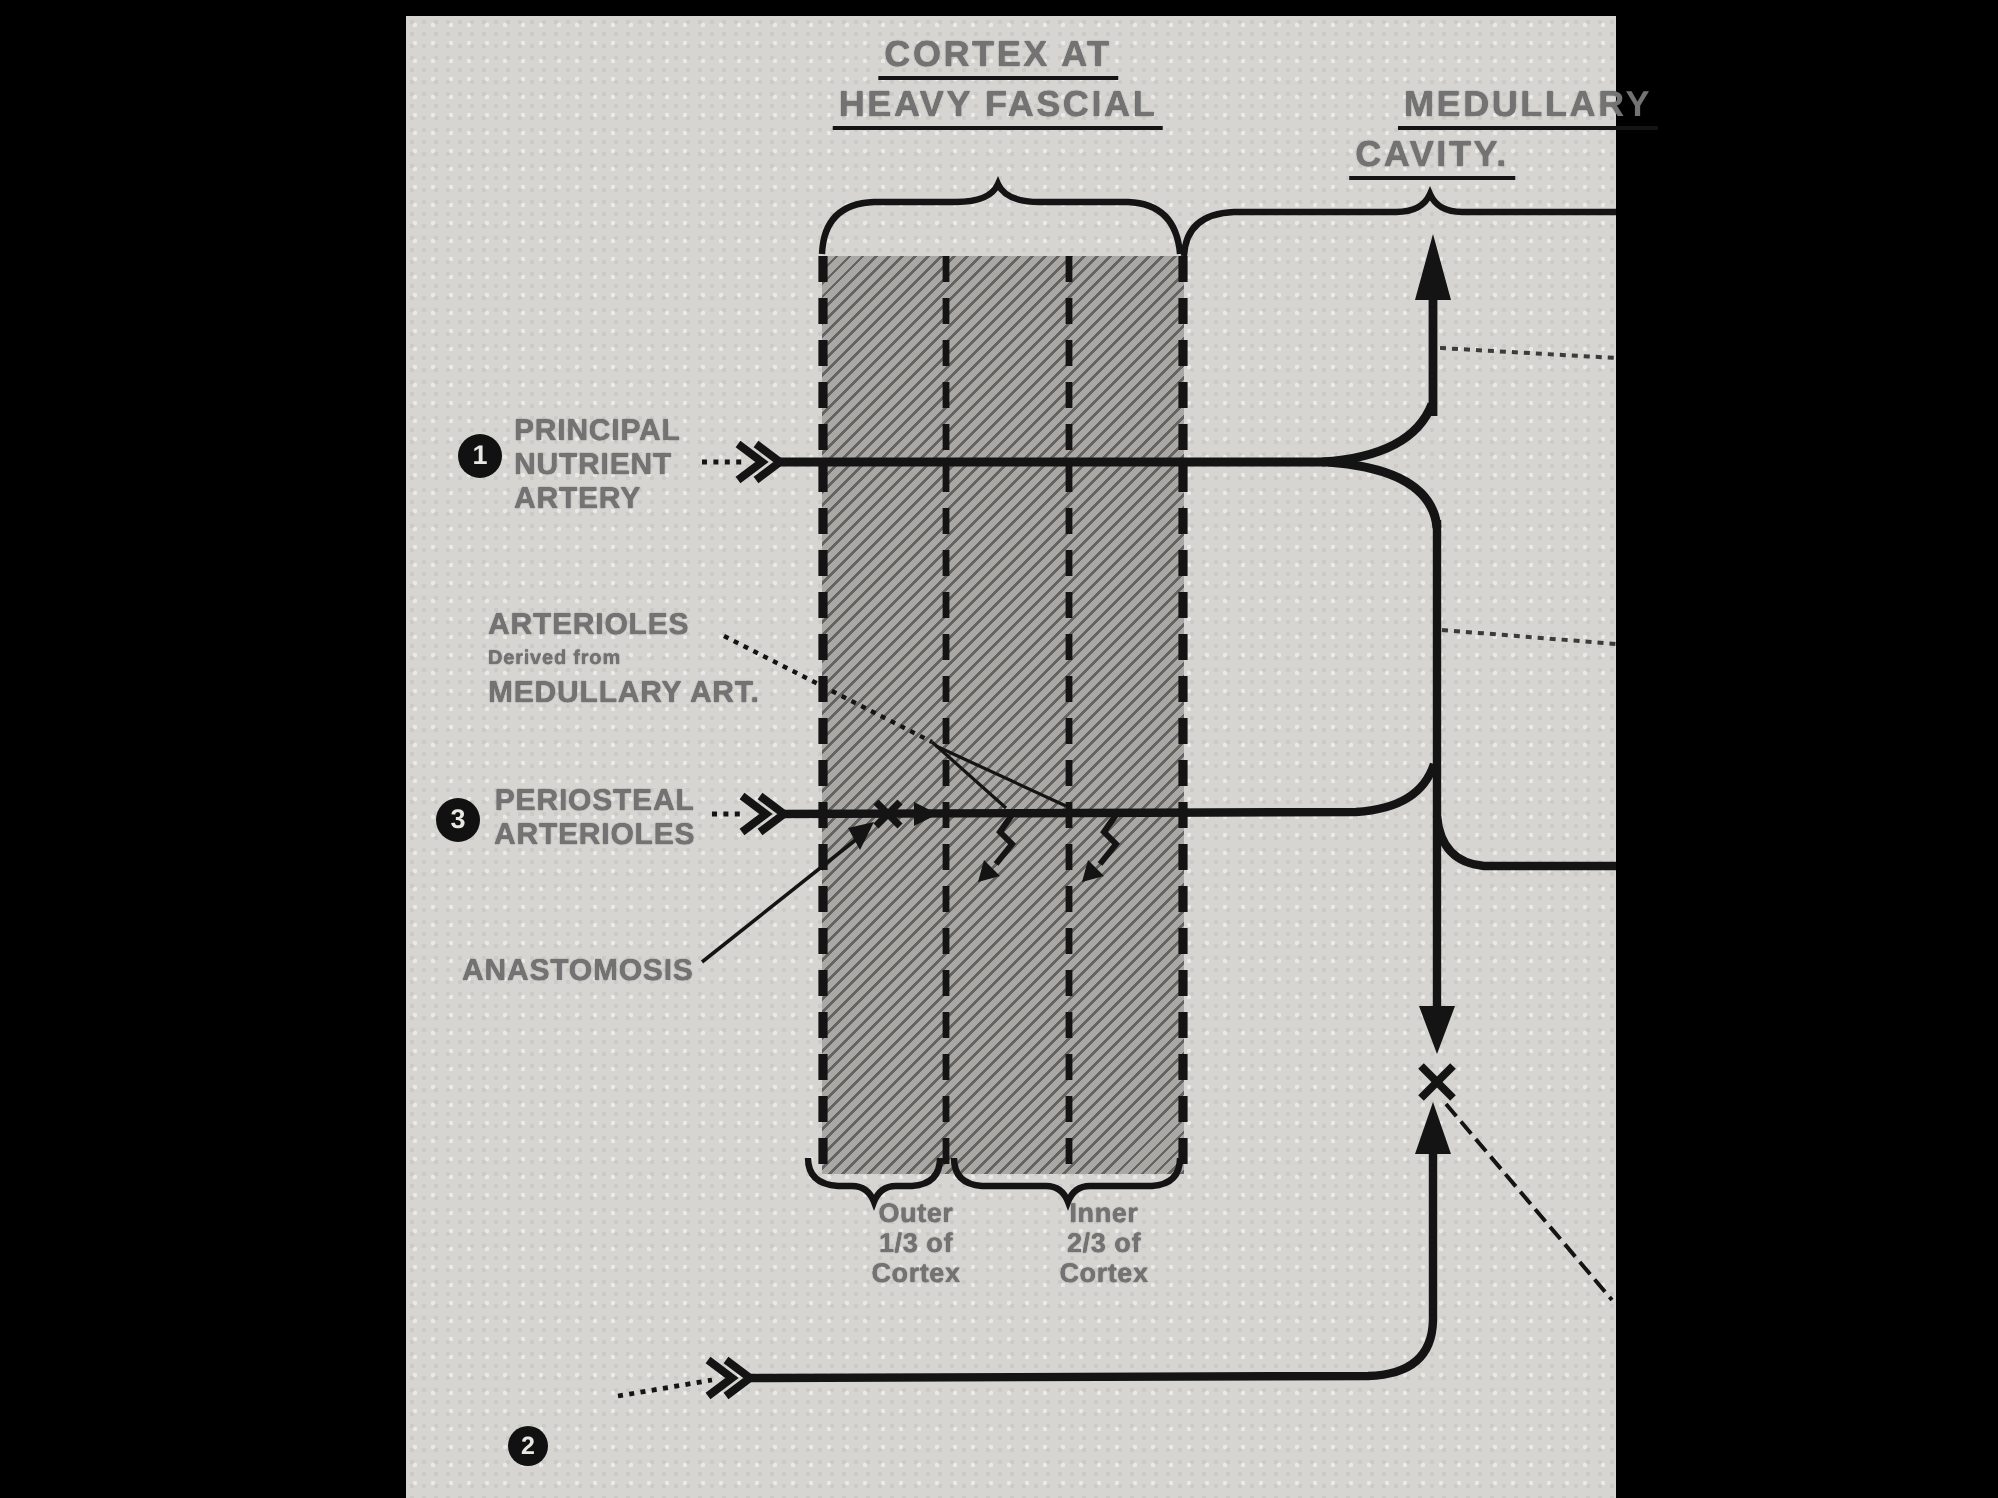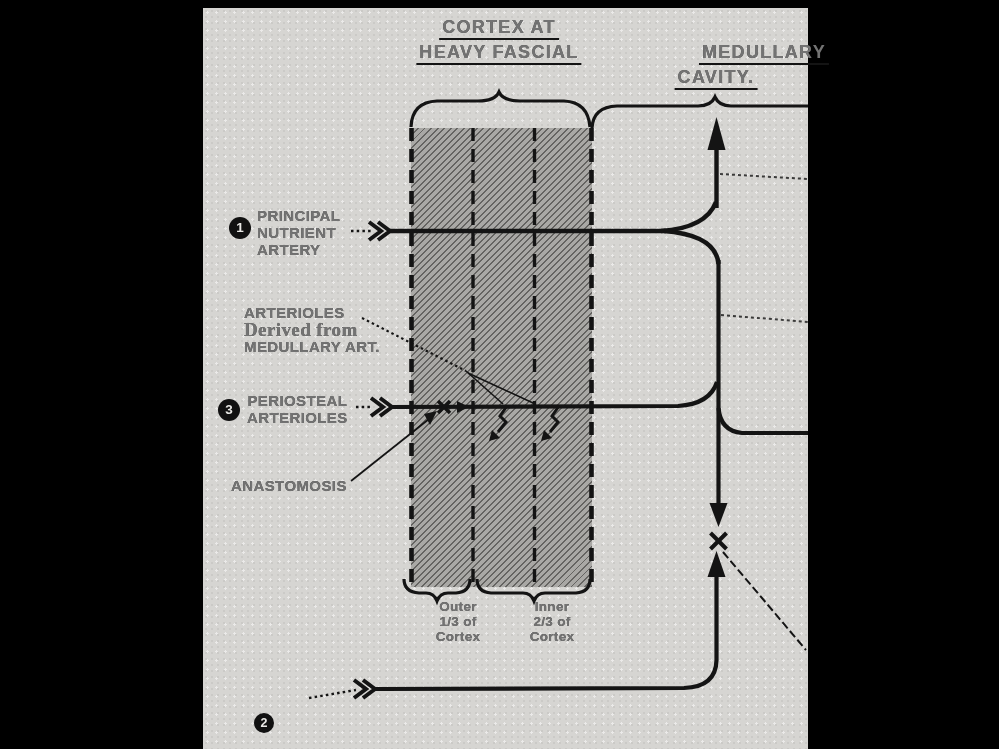--- a/index.html
+++ b/index.html
@@ -10,21 +10,21 @@
                           radial-gradient(rgba(255,255,255,.5) 1px,transparent 1.2px);
          background-size:6px 6px,9px 9px;z-index:1;}
   .hatch{position:absolute;left:411px;top:128px;width:181px;height:459px;z-index:2;
          background-color:#a9a8a5;
          background-image:repeating-linear-gradient(135deg,rgba(45,44,42,.55) 0 1.4px,rgba(0,0,0,0) 1.4px 4.6px);}
   svg.overlay{position:absolute;left:0;top:0;z-index:3;}
   .txt{position:absolute;z-index:4;color:#737373;text-shadow:0 0 .6px rgba(20,20,20,.8);}
   .title-line{transform:translateX(-50%);font-weight:700;font-size:18px;line-height:20px;
               letter-spacing:1.3px;border-bottom:2.6px solid #141414;padding:0 3px 1px;white-space:nowrap;}
   .lbl{font-weight:700;font-size:15px;line-height:17px;letter-spacing:.4px;white-space:nowrap;}
-  .lbl .mixed{font-size:19px;font-family:Liberation Serif, serif;}
+  .lbl .mixed{font-size:10px;}
   .zone{transform:translateX(-50%);font-weight:700;font-size:13.5px;line-height:15px;
         letter-spacing:.3px;text-align:center;white-space:nowrap;margin-left:20px;}
   .num{position:absolute;z-index:4;width:22px;height:22px;border-radius:50%;background:#111;
        color:#e9e8e5;font-weight:700;font-size:13.5px;line-height:22px;text-align:center;}
   .num.small{width:20px;height:20px;font-size:12.5px;line-height:20px;}
 </style>
 </head>
 <body>
 
 <div class="stage">

